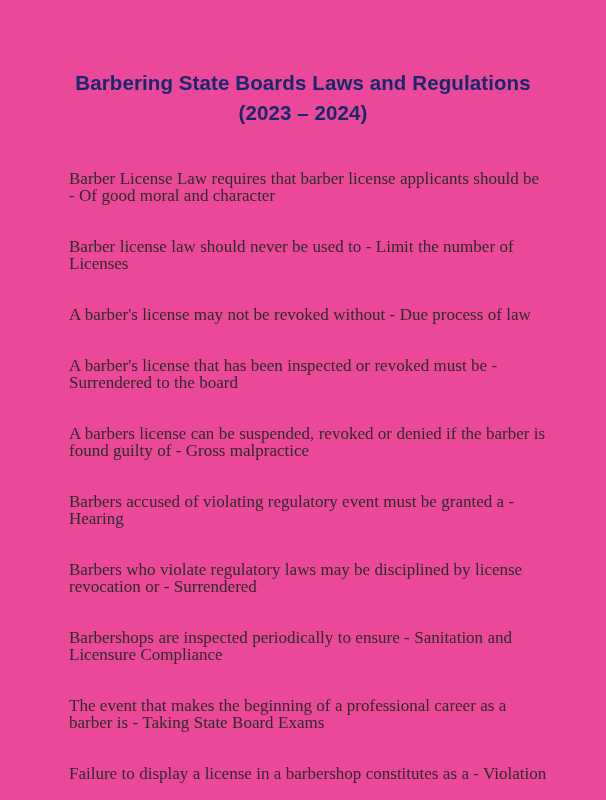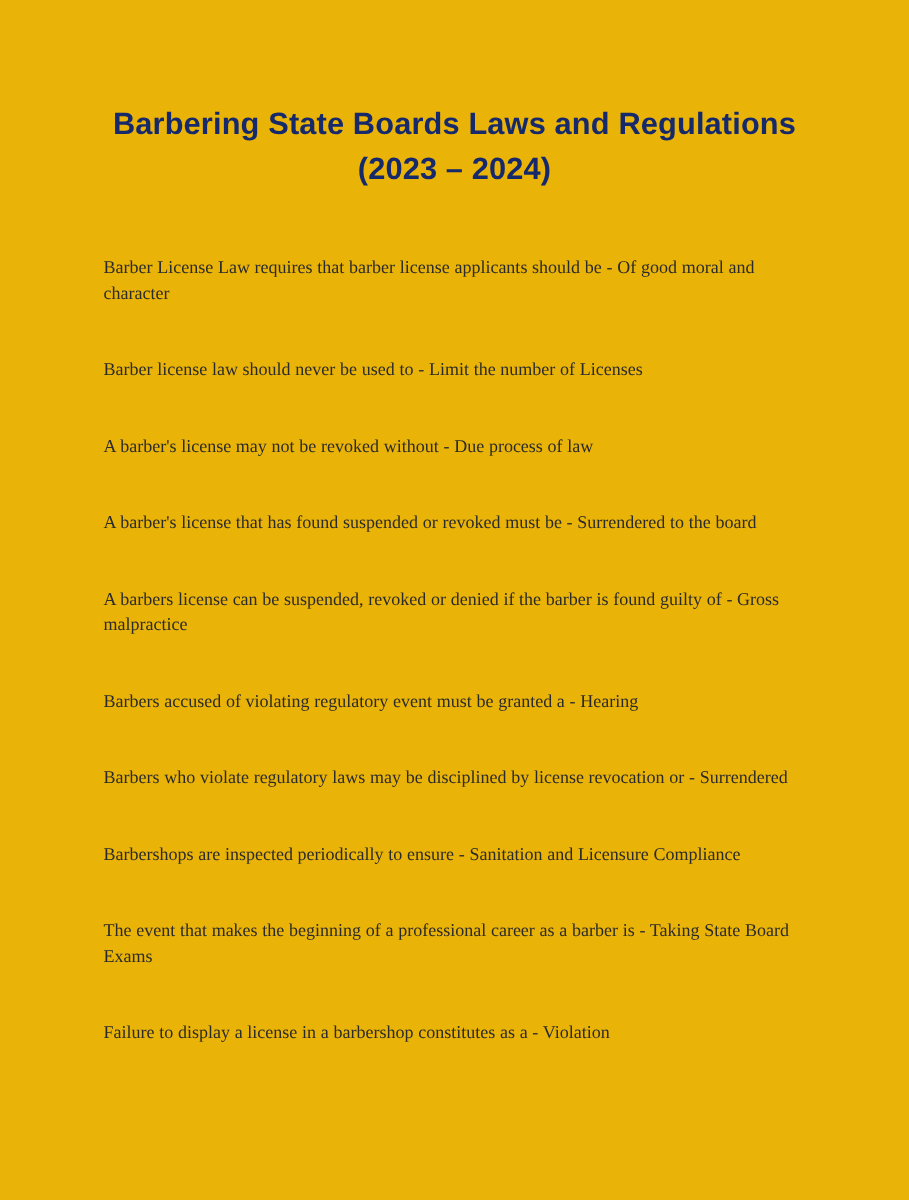--- a/index.html
+++ b/index.html
@@ -13,21 +13,21 @@
     height: 800px;
     overflow: hidden;
     font-family: "Liberation Serif", "DejaVu Serif", serif;
     -webkit-font-smoothing: antialiased;
   }
 
   .page {
     position: relative;
     width: 606px;
     height: 800px;
-    background: #eab308;
+    background: #ec4899;
     box-sizing: border-box;
   }
 
   .doc-title {
     position: absolute;
     top: 68px;
     left: 0;
     width: 606px;
     text-align: center;
     font-family: "Liberation Sans", "DejaVu Sans", sans-serif;
@@ -45,21 +45,21 @@
 
   .body-block {
     position: absolute;
     top: 170px;
     left: 69px;
     width: 478px;
   }
 
   .statement {
     font-family: "Liberation Serif", "DejaVu Serif", serif;
-    font-size: 12px;
+    font-size: 17px;
     line-height: 17px;
     color: #2b2b2b;
     margin: 0 0 34px 0;
     text-align: left;
     word-spacing: 0.15px;
   }
   .statement:last-child {
     margin-bottom: 4px;
   }
 </style>
@@ -70,21 +70,21 @@
 
   <h1 class="doc-title">
     <span class="title-line">Barbering State Boards Laws and Regulations</span>
     <span class="title-line">(2023 – 2024)</span>
   </h1>
 
   <div class="body-block">
     <p class="statement">Barber License Law requires that barber license applicants should be - Of good moral and character</p>
     <p class="statement">Barber license law should never be used to - Limit the number of Licenses</p>
     <p class="statement">A barber's license may not be revoked without - Due process of law</p>
-    <p class="statement">A barber's license that has found suspended or revoked must be - Surrendered to the board</p>
+    <p class="statement">A barber's license that has been inspected or revoked must be - Surrendered to the board</p>
     <p class="statement">A barbers license can be suspended, revoked or denied if the barber is found guilty of - Gross malpractice</p>
     <p class="statement">Barbers accused of violating regulatory event must be granted a - Hearing</p>
     <p class="statement">Barbers who violate regulatory laws may be disciplined by license revocation or - Surrendered</p>
     <p class="statement">Barbershops are inspected periodically to ensure - Sanitation and Licensure Compliance</p>
     <p class="statement">The event that makes the beginning of a professional career as a barber is - Taking State Board Exams</p>
     <p class="statement">Failure to display a license in a barbershop constitutes as a - Violation</p>
   </div>
 
 </div>
 

